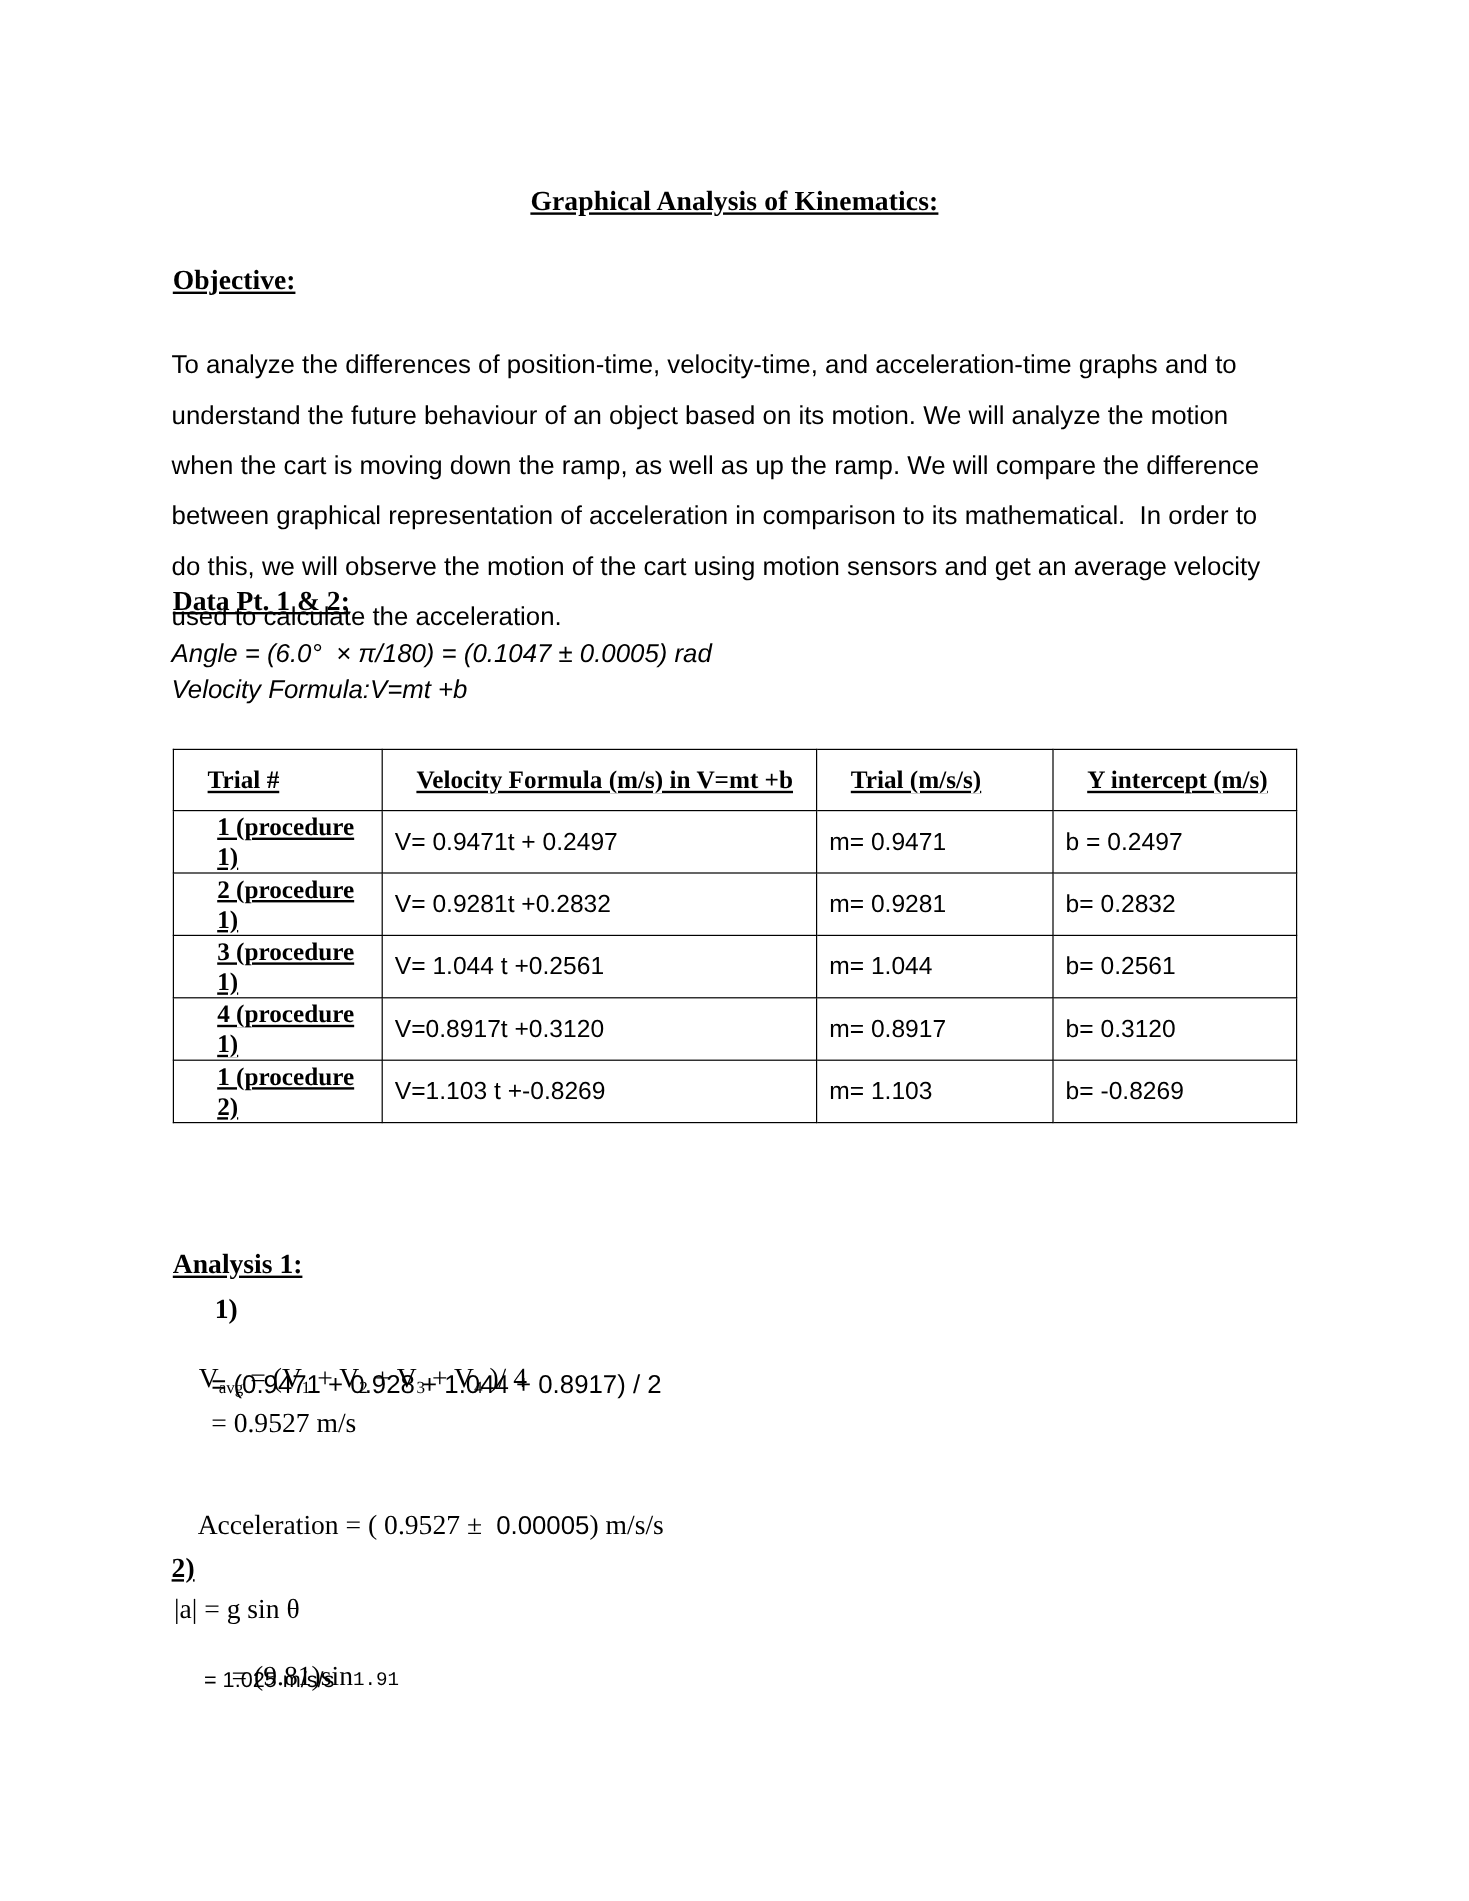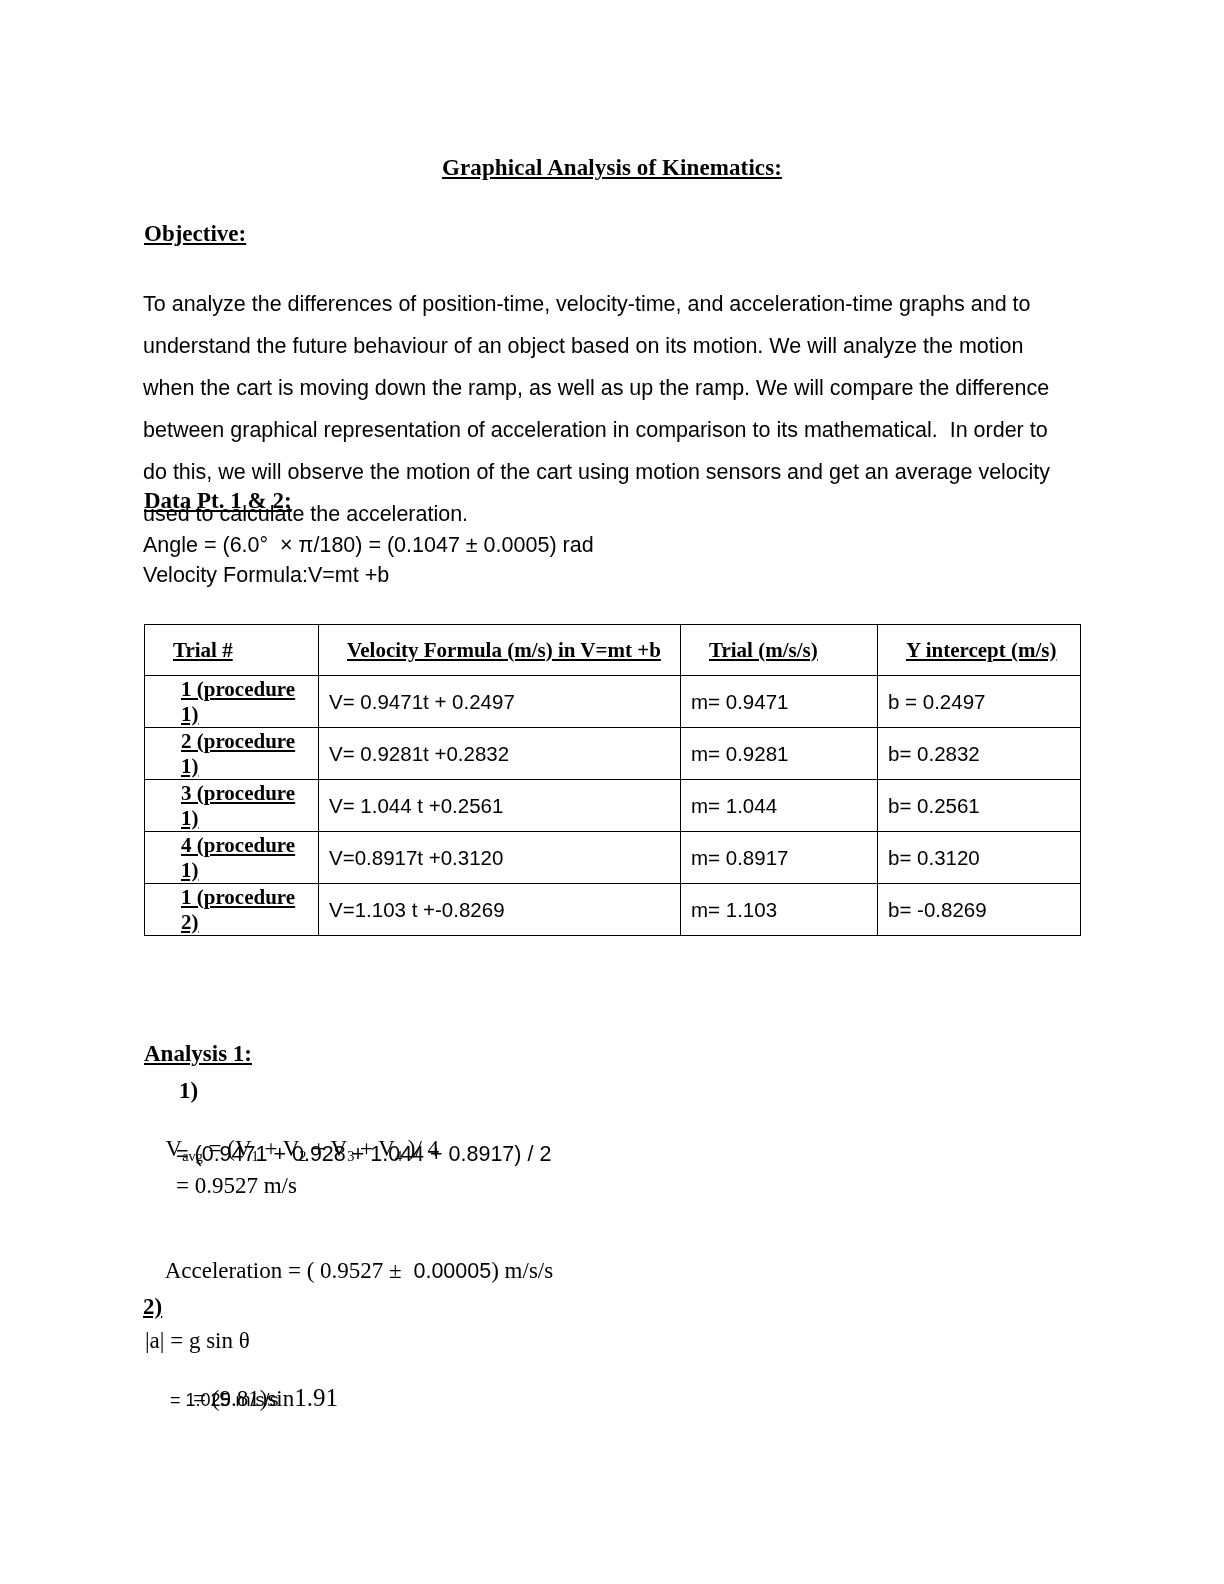--- a/index.html
+++ b/index.html
@@ -71,20 +71,21 @@
   }
 
   
   #angle-lines {
     position: absolute;
     left: 143px;
     top: 530px;
     font-family: "Liberation Sans", sans-serif;
     font-size: 21.5px;
     line-height: 30px;
+    font-style: italic;
   }
   #angle-lines div { white-space: pre; }
 
   
   #data-table {
     position: absolute;
     left: 144px;
     top: 624px;
     width: 936px;
     border-collapse: collapse;
@@ -201,22 +202,22 @@
   }
   #sin-line {
     position: absolute;
     left: 170px;
     top: 1358px;
     font-family: "Liberation Serif", serif;
     font-size: 23px;
     white-space: pre;
   }
   #sin-line .numeric {
-    font-family: Liberation Serif, serif;
-    font-size: 25px;
+    font-family: Liberation Mono, monospace;
+    font-size: 16px;
   }
   #result-line {
     position: absolute;
     left: 170px;
     top: 1390px;
     font-family: "Liberation Sans", sans-serif;
     font-size: 18px;
     white-space: pre;
   }
 </style>

